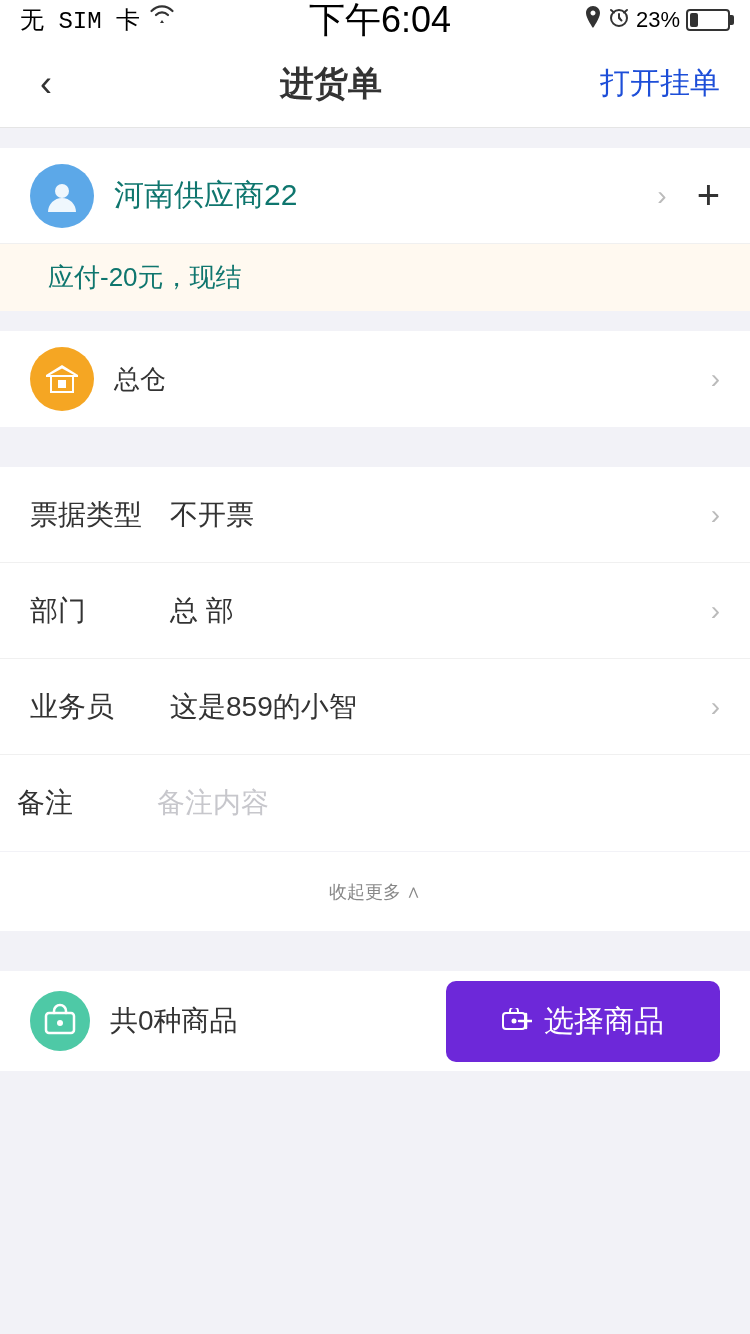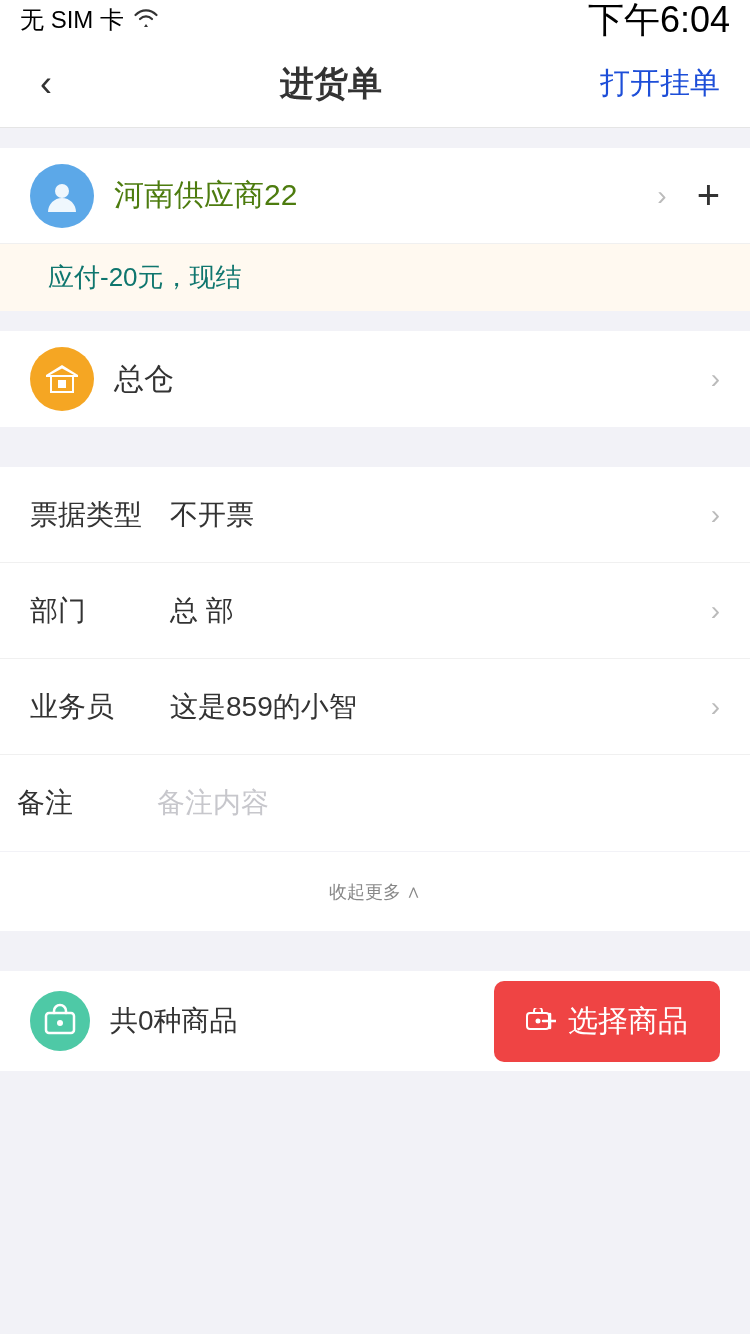--- a/index.html
+++ b/index.html
@@ -16,21 +16,21 @@
     .status-bar {
       height: 40px;
       background: #fff;
       display: flex;
       align-items: center;
       justify-content: space-between;
       padding: 0 20px;
       font-size: 24px;
       font-weight: 500;
     }
-    .status-left { display: flex; align-items: center; gap: 8px; }
+    .status-left { display: flex; align-items: flex-start; gap: 8px; font-family: Liberation Mono, monospace; }
     .status-center { font-size: 36px; font-weight: 400; }
     .status-right { display: flex; align-items: center; gap: 6px; font-size: 22px; }
     .battery-icon {
       width: 44px; height: 22px; border: 2px solid #333; border-radius: 4px; position: relative; display: inline-flex; align-items: center; padding: 2px;
     }
     .battery-icon::after {
       content: ''; position: absolute; right: -6px; top: 50%; transform: translateY(-50%);
       width: 4px; height: 10px; background: #333; border-radius: 0 2px 2px 0;
     }
     .battery-fill { width: 23%; height: 100%; background: #333; border-radius: 2px; }
@@ -85,21 +85,21 @@
     }
     .supplier-avatar {
       width: 64px; height: 64px; border-radius: 50%; background: #5ca8e8;
       display: flex; align-items: center; justify-content: center;
       margin-right: 20px; flex-shrink: 0;
     }
     .supplier-avatar svg { width: 36px; height: 36px; }
     .supplier-name {
       flex: 1;
       font-size: 30px;
-      color: #4d7c0f;
+      color: #0f766e;
     }
     .supplier-actions {
       display: flex; align-items: center; gap: 30px;
     }
     .chevron-icon { color: #bbb; font-size: 28px; }
     .plus-icon { color: #333; font-size: 40px; font-weight: 300; }
 
     
     .notice-row {
       padding: 16px 48px;
@@ -121,21 +121,21 @@
       height: 96px;
       background: #fff;
     }
     .warehouse-icon {
       width: 64px; height: 64px; border-radius: 50%; background: #f5a623;
       display: flex; align-items: center; justify-content: center;
       margin-right: 20px; flex-shrink: 0;
     }
     .warehouse-icon svg { width: 36px; height: 36px; fill: #fff; }
     .warehouse-name {
-      flex: 1; font-size: 30px; color: #333;
+      flex: 1; font-size: 26px; color: #333;
     }
 
     
     .form-section {
       background: #fff;
       margin-top: 20px;
     }
     .form-row {
       display: flex;
       align-items: center;
@@ -185,25 +185,25 @@
     }
     .product-icon {
       width: 60px; height: 60px; border-radius: 50%; background: #4ec9a6;
       display: flex; align-items: center; justify-content: center;
       margin-right: 20px; flex-shrink: 0;
     }
     .product-count {
       flex: 1; font-size: 28px; color: #333;
     }
     .select-btn {
-      background: #ef4444;
+      background: #6d28d9;
       color: #fff;
       border: none;
       border-radius: 10px;
-      padding: 20px 32px;
+      padding: 20px 56px;
       font-size: 30px;
       display: flex;
       align-items: center;
       gap: 12px;
       cursor: pointer;
     }
 
     
     .bottom-fill {
       background: #f2f2f7;
@@ -219,20 +219,38 @@
     <span>无 SIM 卡</span>
     <span>
       <svg width="28" height="20" viewBox="0 0 28 20" fill="none">
         <path d="M14 16l2 3h-4l2-3z" fill="#333"></path>
         <path d="M8 11c1.6-1.6 3.9-2.6 6-2.6s4.4 1 6 2.6" stroke="#333" stroke-width="2.2" fill="none" stroke-linecap="round"></path>
         <path d="M3.5 7C6.5 4 10 2.4 14 2.4s7.5 1.6 10.5 4.6" stroke="#333" stroke-width="2.2" fill="none" stroke-linecap="round"></path>
       </svg>
     </span>
   </div>
   <div class="status-center">下午6:04</div>
+  <div class="status-right">
+    <span>
+      <svg width="18" height="22" viewBox="0 0 18 22" fill="#333">
+          <path d="M9 0C5.1 0 2 3.1 2 7c0 5.2 7 15 7 15s7-9.8 7-15c0-3.9-3.1-7-7-7zm0 9.5c-1.4 0-2.5-1.1-2.5-2.5S7.6 4.5 9 4.5s2.5 1.1 2.5 2.5S10.4 9.5 9 9.5z"></path>
+        </svg>
+    </span>
+    <span>
+      <svg width="22" height="22" viewBox="0 0 22 22" fill="#333">
+          <circle cx="11" cy="12" r="8" stroke="#333" stroke-width="2" fill="none"></circle>
+          <path d="M11 8v4l2.5 2.5" stroke="#333" stroke-width="2" stroke-linecap="round"></path>
+          <path d="M3 4l3 2.5M19 4l-3 2.5" stroke="#333" stroke-width="2" stroke-linecap="round"></path>
+        </svg>
+    </span>
+    <span>23%</span>
+    <div class="battery-icon">
+      <div class="battery-fill"></div>
+    </div>
+  </div>
 </div>
 
 <div class="nav-bar">
   <span class="nav-back">‹</span>
   <span class="nav-title">进货单</span>
   <span class="nav-action">打开挂单</span>
 </div>
 
 <div class="section-divider"></div>
 

